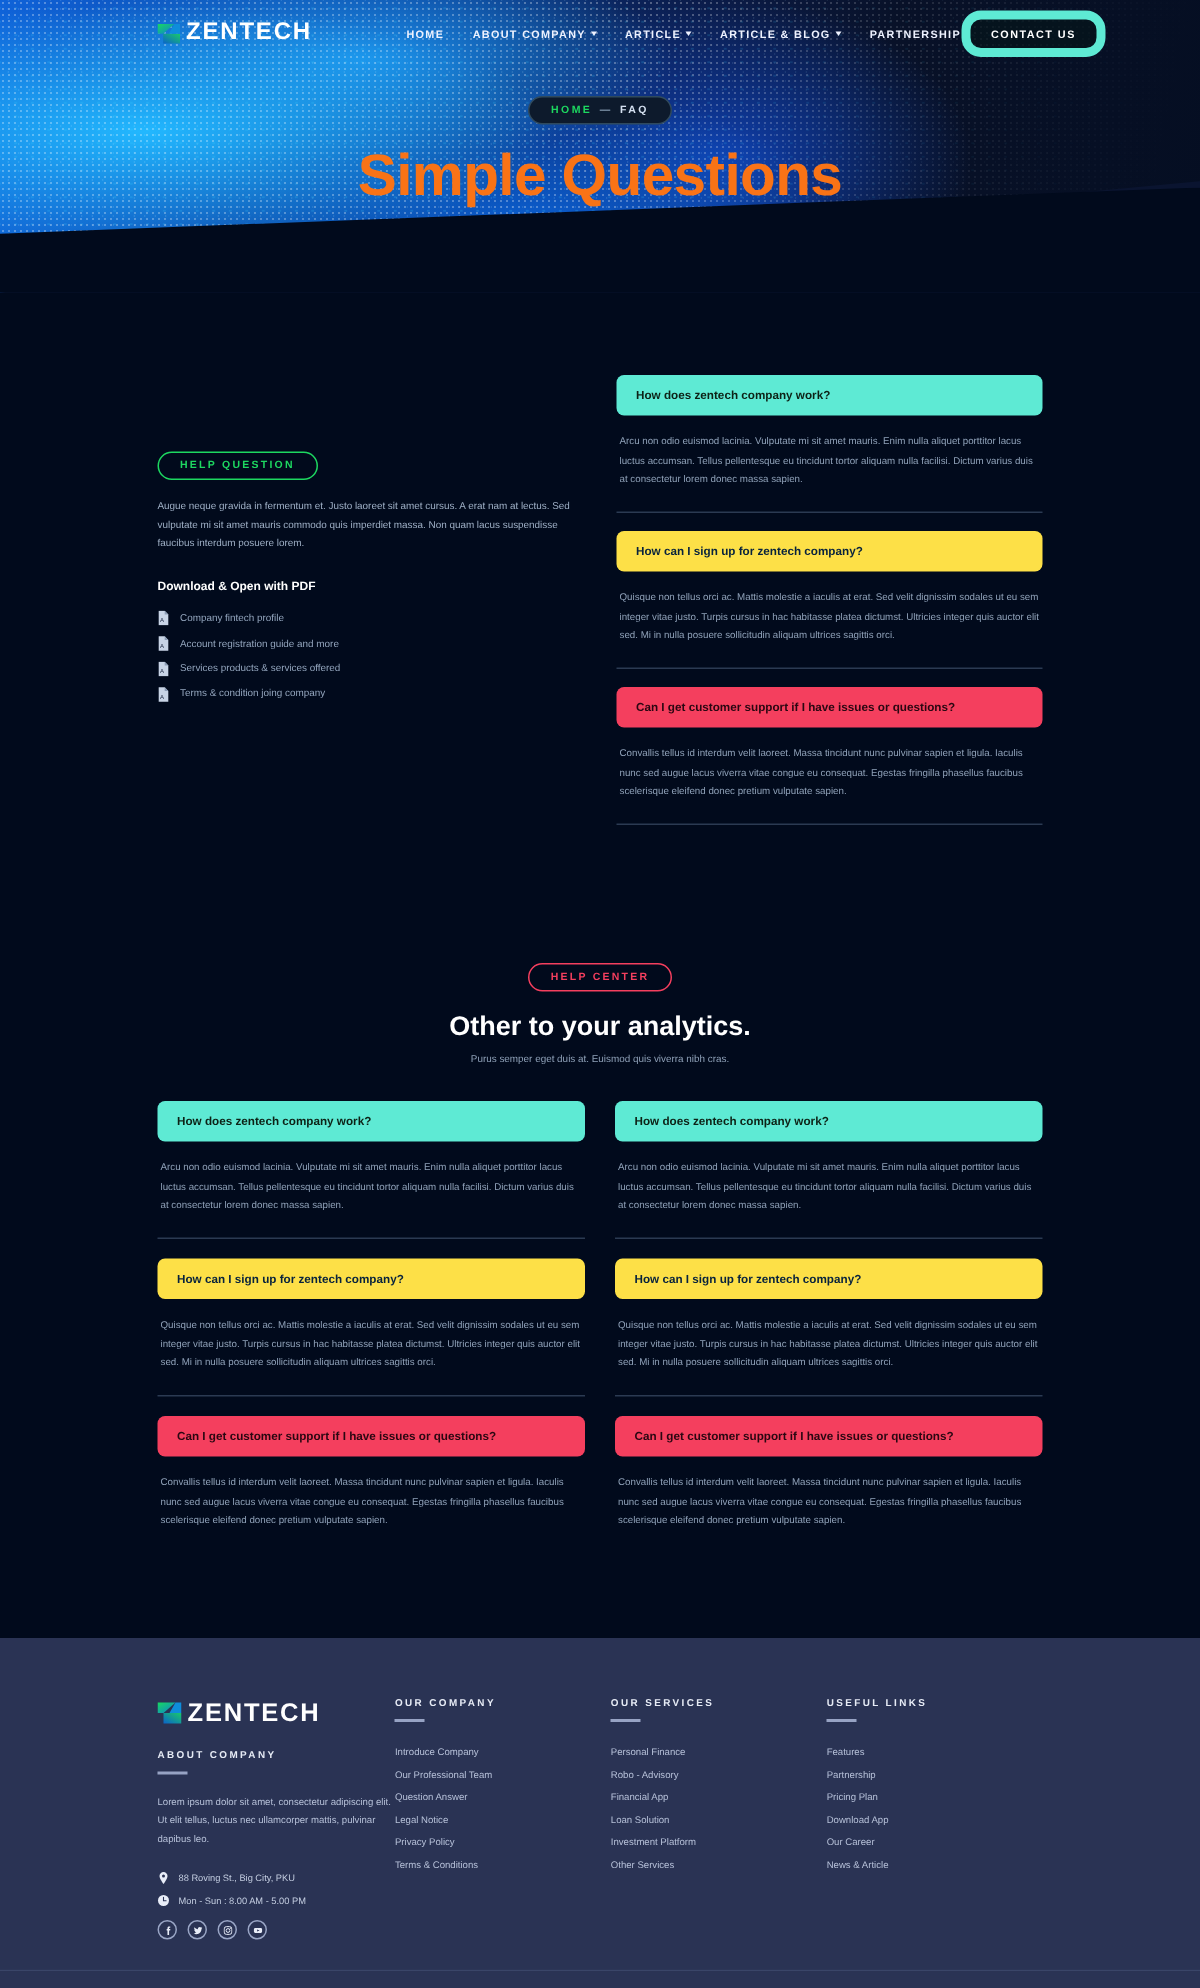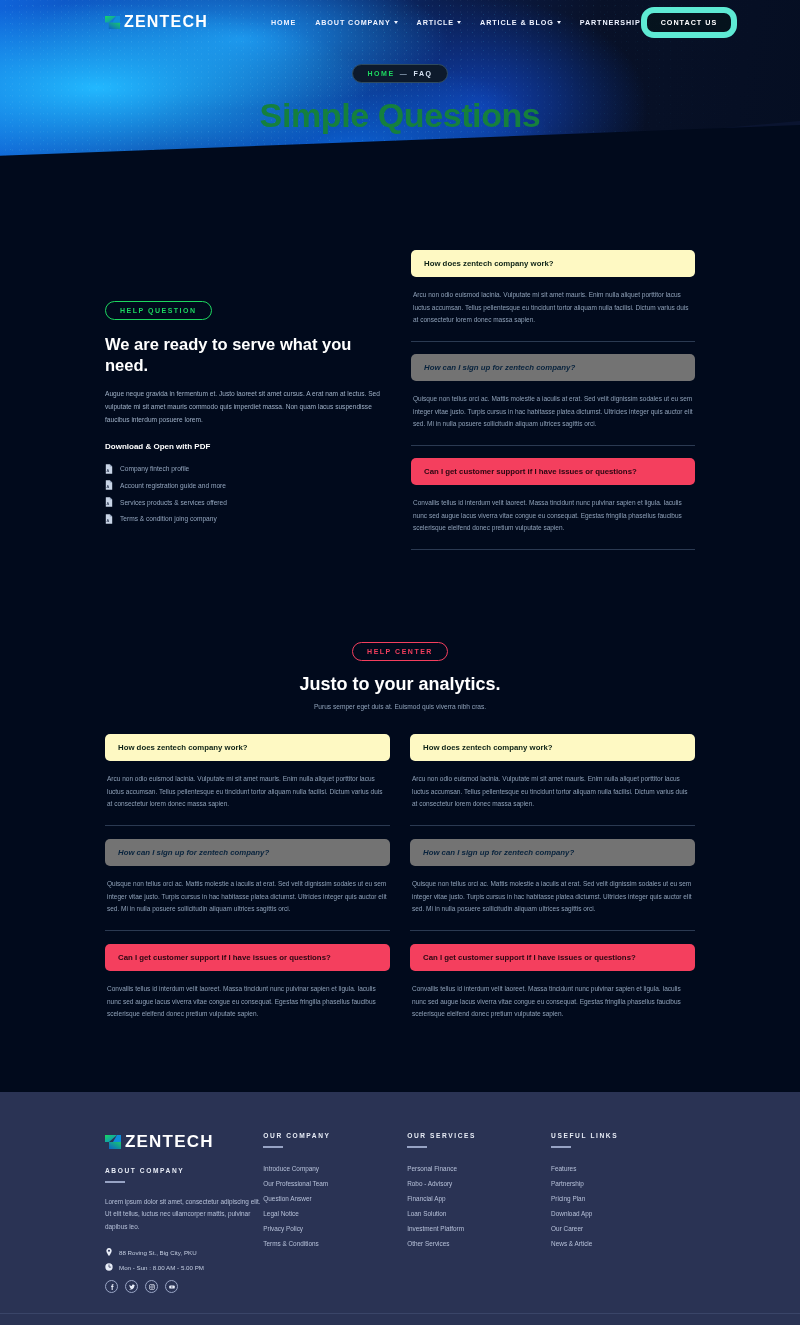--- a/index.html
+++ b/index.html
@@ -96,21 +96,21 @@
     font-size:7px; font-weight:700; letter-spacing:1.6px;
   }
   .pill-breadcrumb {
     border:1px solid #2f4a5e; background:#0d1a2c;
   }
   .pill-breadcrumb .bc-home { color:#1dd760; }
   .pill-breadcrumb .bc-sep { color:#8fa4bb; }
   .pill-breadcrumb .bc-cur { color:#d6e2f2; }
   .hero-title {
     margin-top:13px;
-    font-size:34px; font-weight:700; letter-spacing:-.4px; color:#15803d;
+    font-size:39px; font-weight:700; letter-spacing:-.4px; color:#f97316;
   }
 
   
   .sec1 { padding:55px 105px 0 105px; display:flex; gap:22px; }
   .col-left { width:285px; padding-top:49px; }
   .col-right { width:285px; }
 
   .pill-help {
     border:1px solid #1dd760; color:#1dd760; background:transparent;
     letter-spacing:1.5px;
@@ -137,22 +137,22 @@
   .dl-label { font-size:6.6px; color:#93a5bd; }
 
   
   .acc-item { margin-bottom:12px; }
   .acc-head {
     border-radius:5px;
     padding:9px 13px;
     font-size:7.8px; font-weight:700; color:#0b1220;
     cursor:pointer;
   }
-  .acc-head.green { background:#fef9c3; color:#0d2216; }
-  .acc-head.blue  { background:#737373; color:#08233d;font-style:italic; }
+  .acc-head.green { background:#5eead4; color:#0d2216; }
+  .acc-head.blue  { background:#fde047; color:#08233d; }
   .acc-head.red   { background:#f43f5e; color:#2a0712; }
   .acc-body {
     font-size:6.5px; line-height:1.95; color:#8fa1b8;
     padding:12px 2px 0 2px;
   }
   .acc-rule { height:1px; background:#2b3a52; margin-top:14px; }
 
   
   .sec2 { padding:78px 105px 0 105px; }
   .sec2-head { text-align:center; }
@@ -271,21 +271,20 @@
         <span class="bc-sep">—</span>
         <span class="bc-cur">FAQ</span>
       </div>
       <h1 class="hero-title">Simple Questions</h1>
     </div>
   </div>
 
   <div class="sec1">
     <div class="col-left">
       <div class="pill pill-help">HELP QUESTION</div>
-      <h2 class="h2">We are ready to serve what you need.</h2>
       <p class="lead">Augue neque gravida in fermentum et. Justo laoreet sit amet cursus. A erat nam at lectus. Sed vulputate mi sit amet mauris commodo quis imperdiet massa. Non quam lacus suspendisse faucibus interdum posuere lorem.</p>
       <div class="dl-title">Download &amp; Open with PDF</div>
       <div class="dl-list">
         <div class="dl-item">
           <svg class="pdf-ico" viewBox="0 0 10 12">
             <path d="M1 0h5l3 3v9H1z" fill="#c8d4e6"></path>
               <path d="M6 0l3 3H6z" fill="#8b9cb5"></path>
             <text x="2" y="9.5" font-size="5" fill="#14203a" font-family="sans-serif">A</text>
           </svg>
           <span class="dl-label">Company fintech profile</span>
@@ -332,21 +331,21 @@
         <div class="acc-head red">Can I get customer support if I have issues or questions?</div>
         <div class="acc-body">Convallis tellus id interdum velit laoreet. Massa tincidunt nunc pulvinar sapien et ligula. Iaculis nunc sed augue lacus viverra vitae congue eu consequat. Egestas fringilla phasellus faucibus scelerisque eleifend donec pretium vulputate sapien.</div>
         <div class="acc-rule"></div>
       </div>
     </div>
   </div>
 
   <div class="sec2">
     <div class="sec2-head">
       <div class="pill pill-center">HELP CENTER</div>
-      <h2 class="h2c">Justo to your analytics.</h2>
+      <h2 class="h2c">Other to your analytics.</h2>
       <p class="sub">Purus semper eget duis at. Euismod quis viverra nibh cras.</p>
     </div>
 
     <div class="grid">
       <div class="acc-item">
         <div class="acc-head green">How does zentech company work?</div>
         <div class="acc-body">Arcu non odio euismod lacinia. Vulputate mi sit amet mauris. Enim nulla aliquet porttitor lacus luctus accumsan. Tellus pellentesque eu tincidunt tortor aliquam nulla facilisi. Dictum varius duis at consectetur lorem donec massa sapien.</div>
         <div class="acc-rule"></div>
       </div>
       <div class="acc-item">

